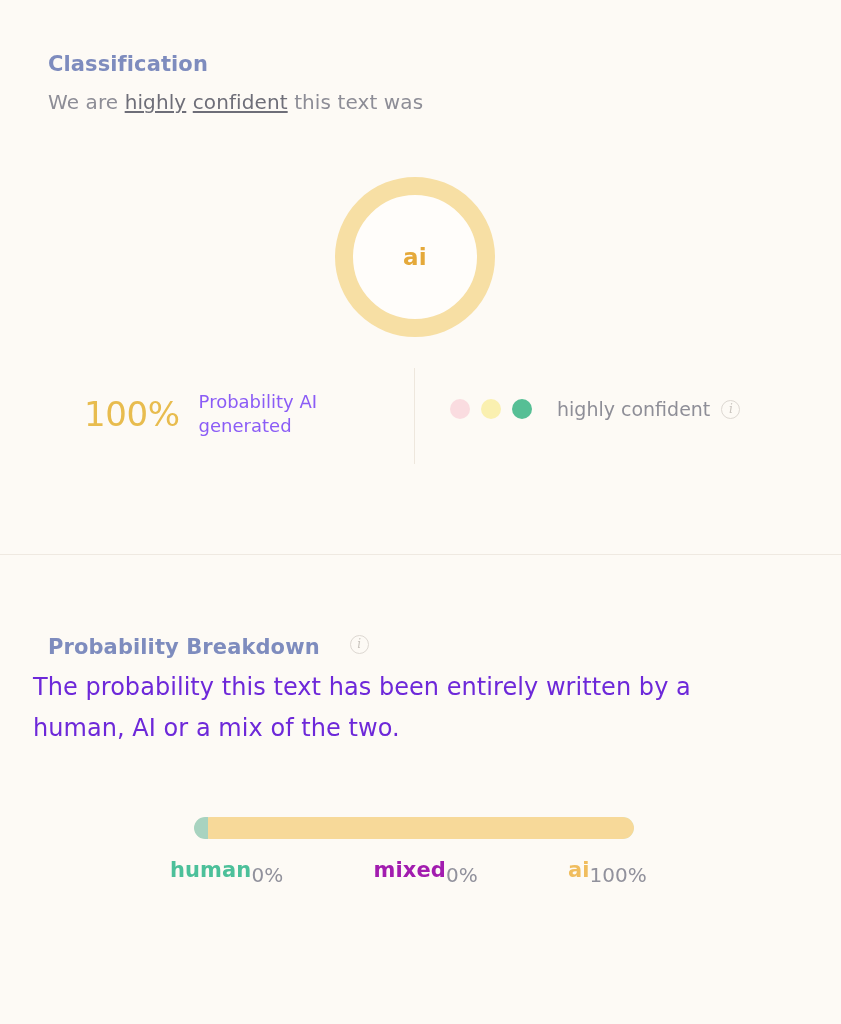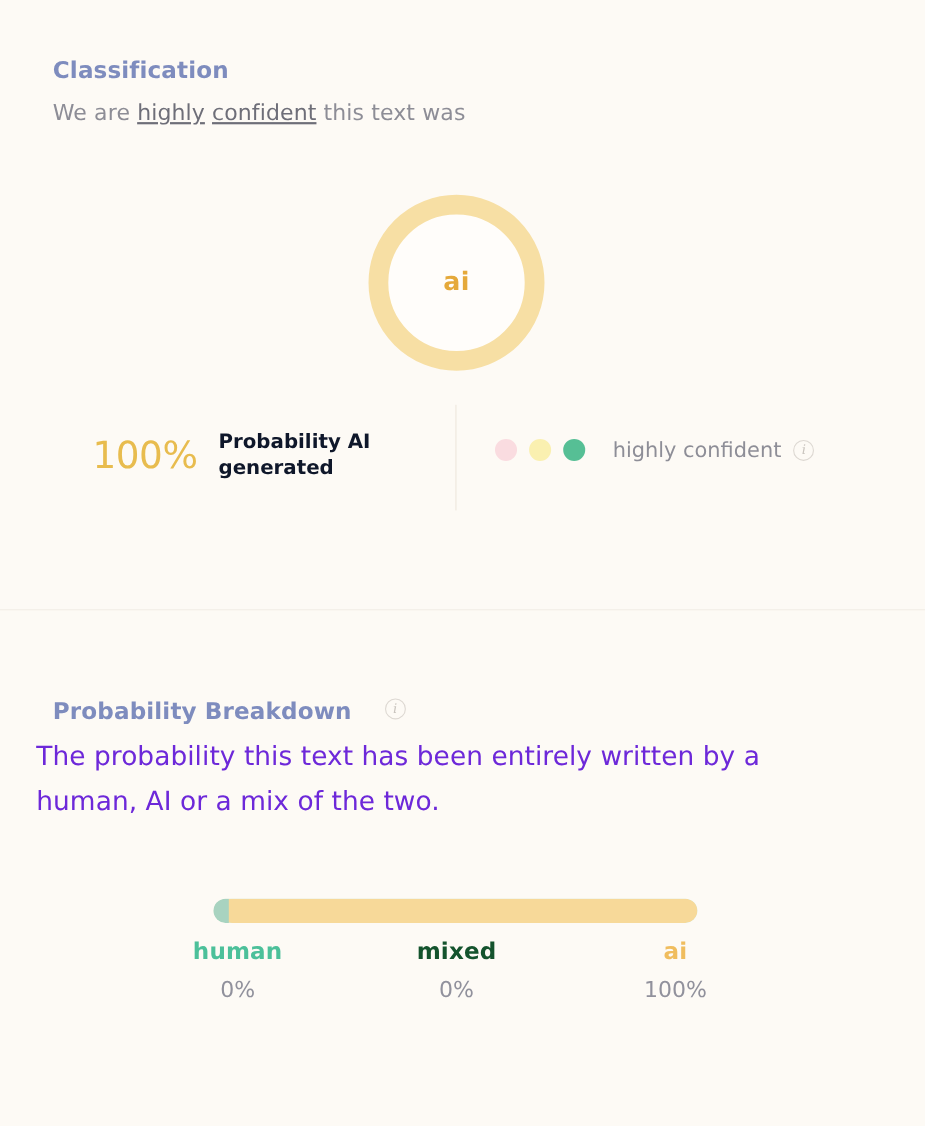--- a/index.html
+++ b/index.html
@@ -118,24 +118,23 @@
   }
   .stat-percent {
     font-size: 34px;
     color: #e8bc4e;
     font-weight: 500;
     letter-spacing: -0.4px;
   }
   .stat-caption {
     margin-left: 19px;
     font-size: 18px;
-    color: #0f172a;
+    color: #8b5cf6;
     line-height: 1.33;
     max-width: 150px;
-    font-weight: bold;
   }
 
   .vdivider {
     position: absolute;
     left: 414px;
     top: 0px;
     width: 1px;
     height: 96px;
     background: #eee7dd;
   }
@@ -266,36 +265,36 @@
     position: absolute;
     left: 170px;
     top: 298px;
     width: 490px;
     display: flex;
     justify-content: space-between;
     align-items: flex-start;
   }
   .legend-col {
     display: flex;
-    flex-direction: column;
+    flex-direction: row;
     align-items: center;
     min-width: 92px;
   }
   .legend-label {
     font-size: 21px;
     font-weight: bold;
     letter-spacing: 0.1px;
   }
   .legend-value {
     margin-top: 10px;
     font-size: 20px;
     color: #91919c;
   }
   .lab-human { color: #4cc09a; }
-  .lab-mixed { color: #14532d; }
+  .lab-mixed { color: #a21caf; }
   .lab-ai    { color: #f0bd5e; }
 </style>
 </head>
 <body>
 
 <div class="section-classification">
 
   <div class="heading" id="classification-title">Classification</div>
 
   <div class="verdict-row">

